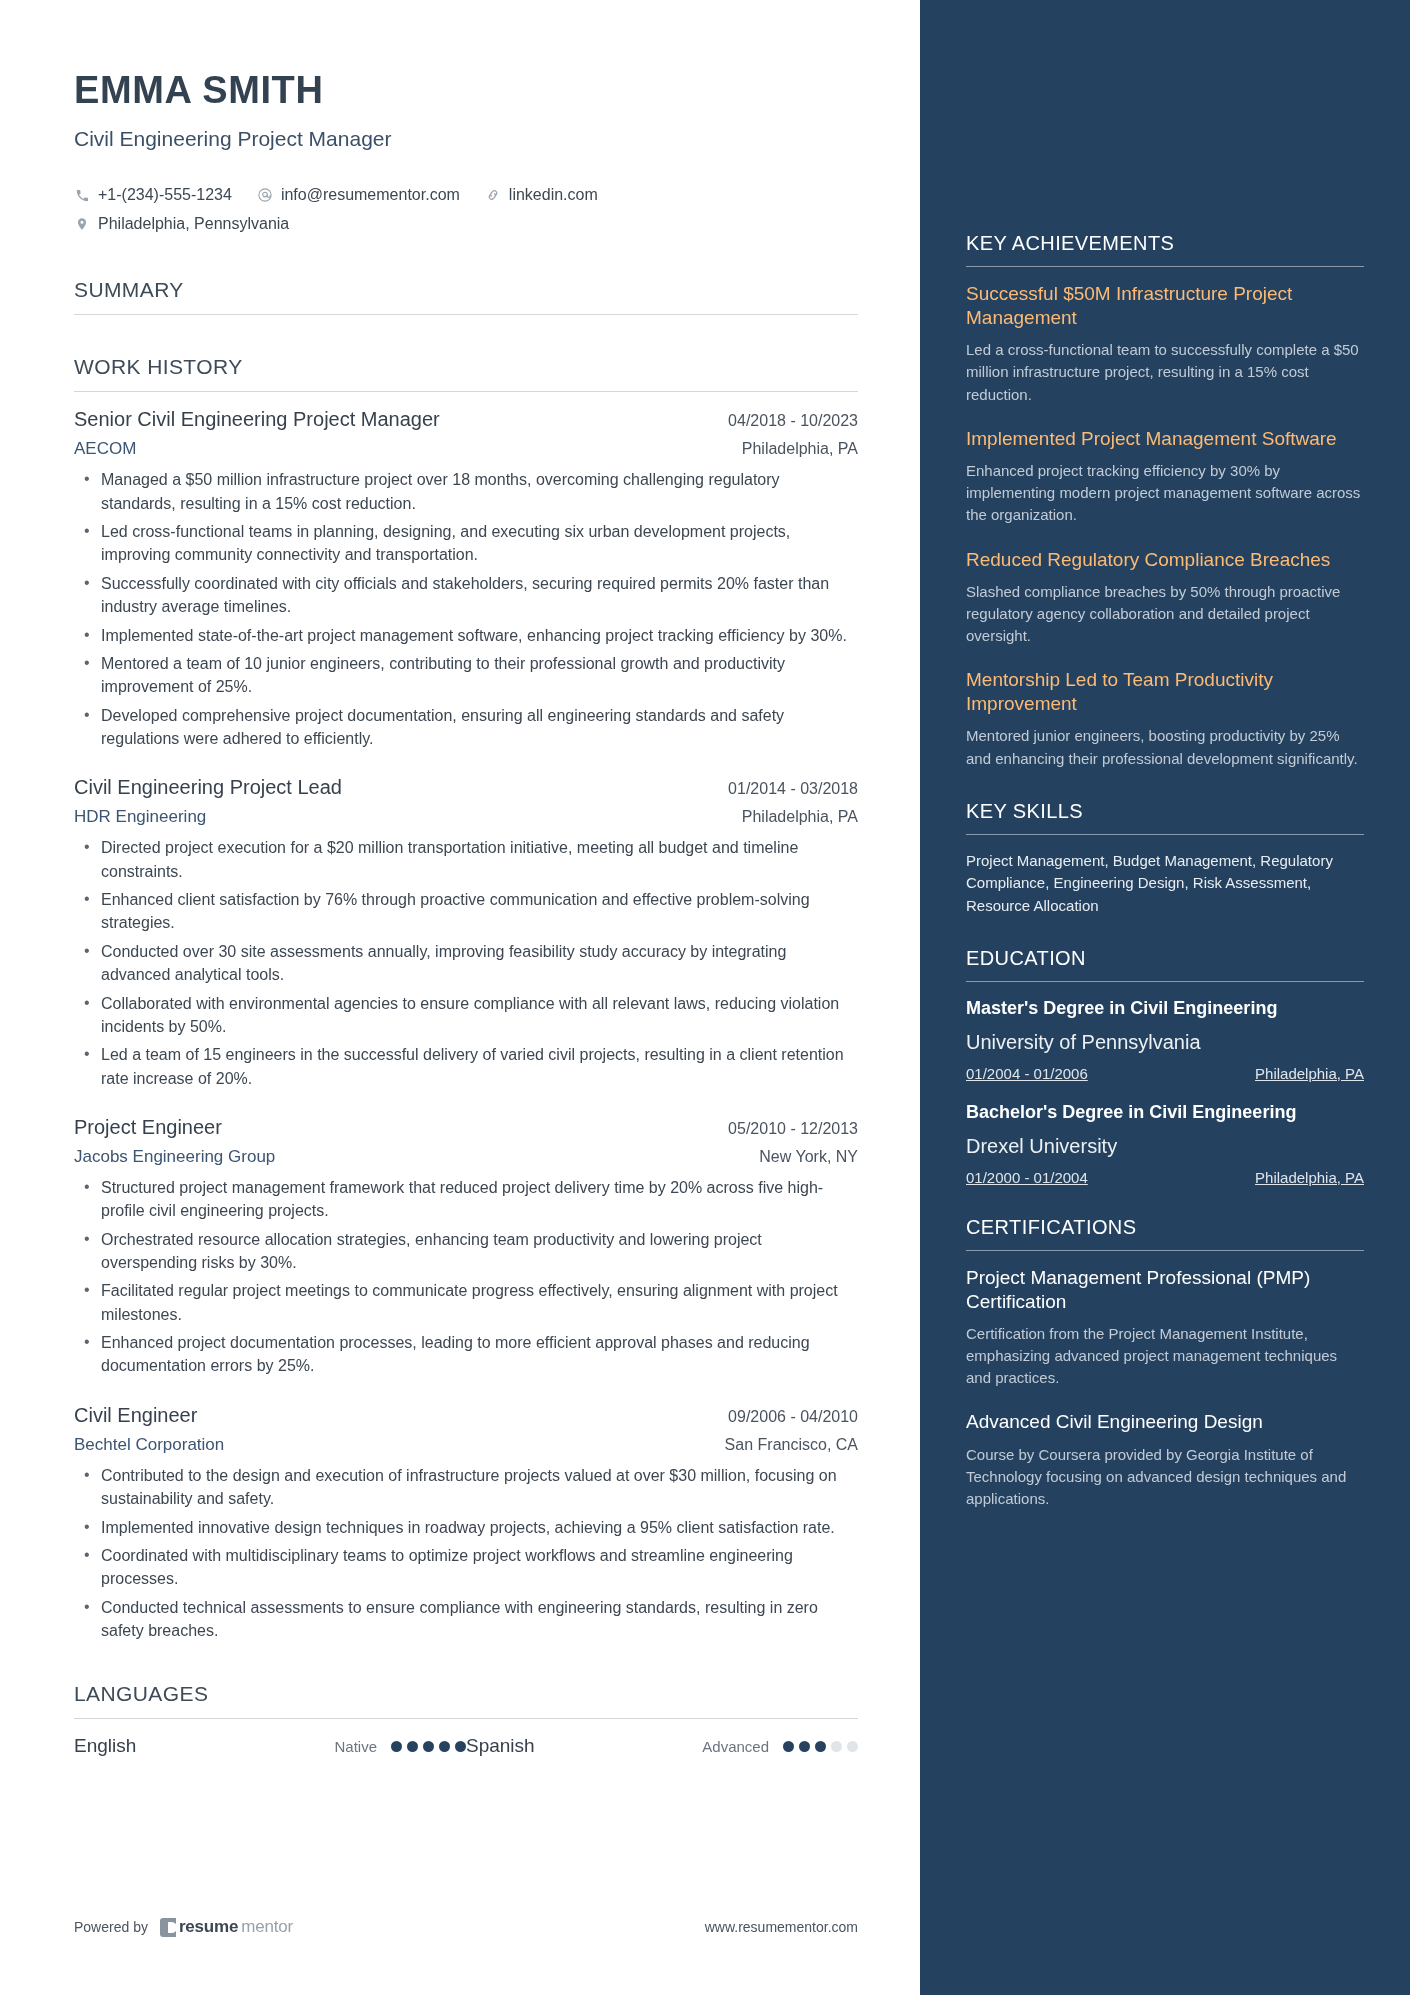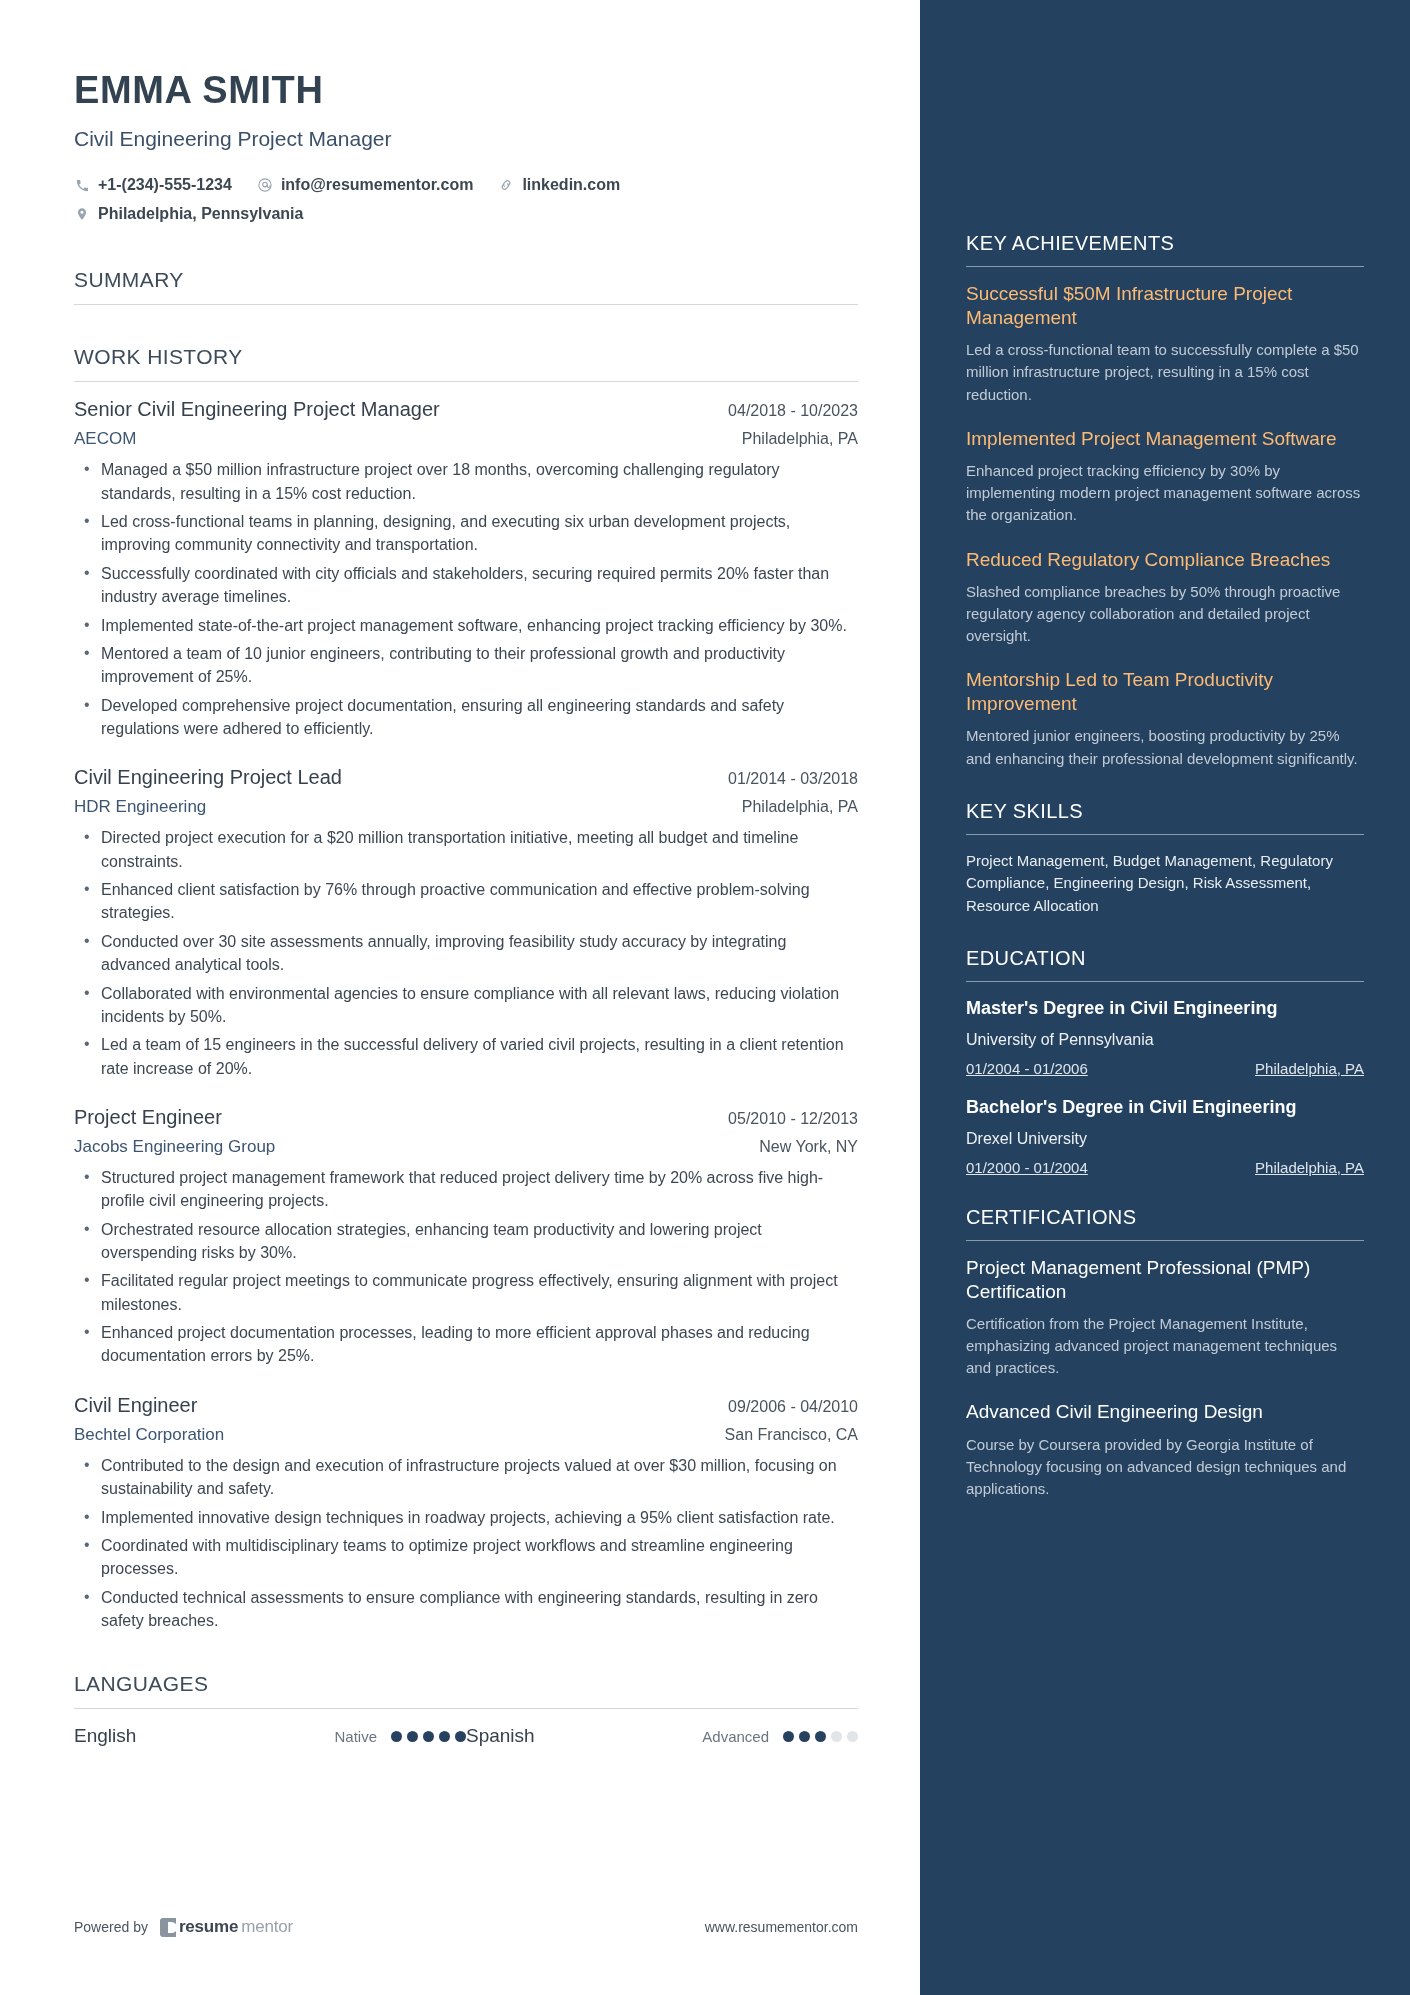--- a/index.html
+++ b/index.html
@@ -32,21 +32,21 @@
     line-height:1.1;
     margin-top:22px;
   }
   .headline {
     font-size:21px;
     color:#3b5068;
     margin-top:15px;
     font-weight:400;
   }
 
-  .contact-block { margin-top:20px;font-weight:bold; }
+  .contact-block { margin-top:30px; }
   .contact-row {
     display:flex;
     align-items:center;
     gap:7px;
     font-size:16px;
     color:#3d4752;
     line-height:1.8;
     flex-wrap:wrap;
   }
   .contact-item {
@@ -249,21 +249,21 @@
   }
   .edu { margin-bottom:19px; }
   .edu-degree {
     font-size:18px;
     font-weight:bold;
     line-height:1.26;
     color:#ffffff;
     margin-bottom:11px;
   }
   .edu-school {
-    font-size:16px;
+    font-size:20px;
     color:#eef1f4;
     margin-bottom:11px;
   }
   .edu-meta {
     display:flex;
     justify-content:space-between;
     font-size:15px;
     color:#dfe5eb;
     gap:10px;
     text-decoration:underline;

